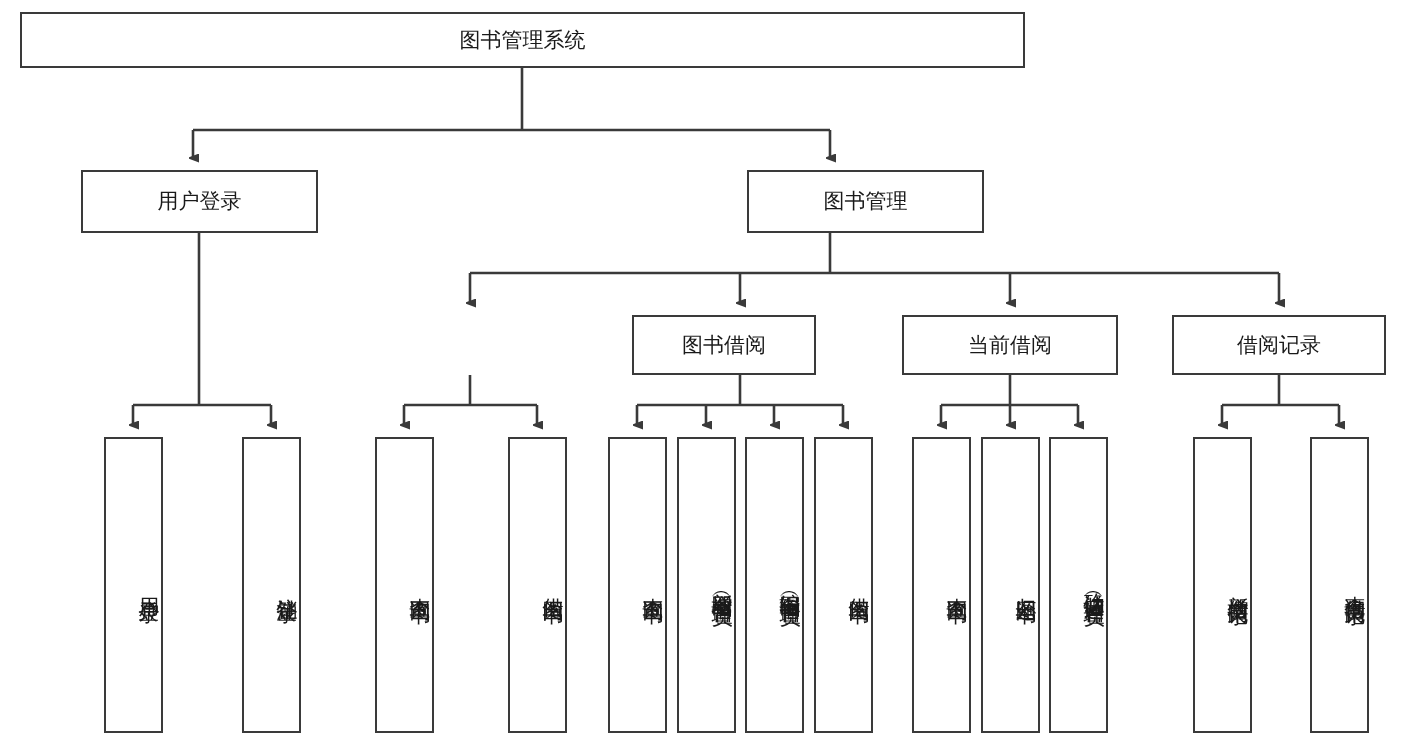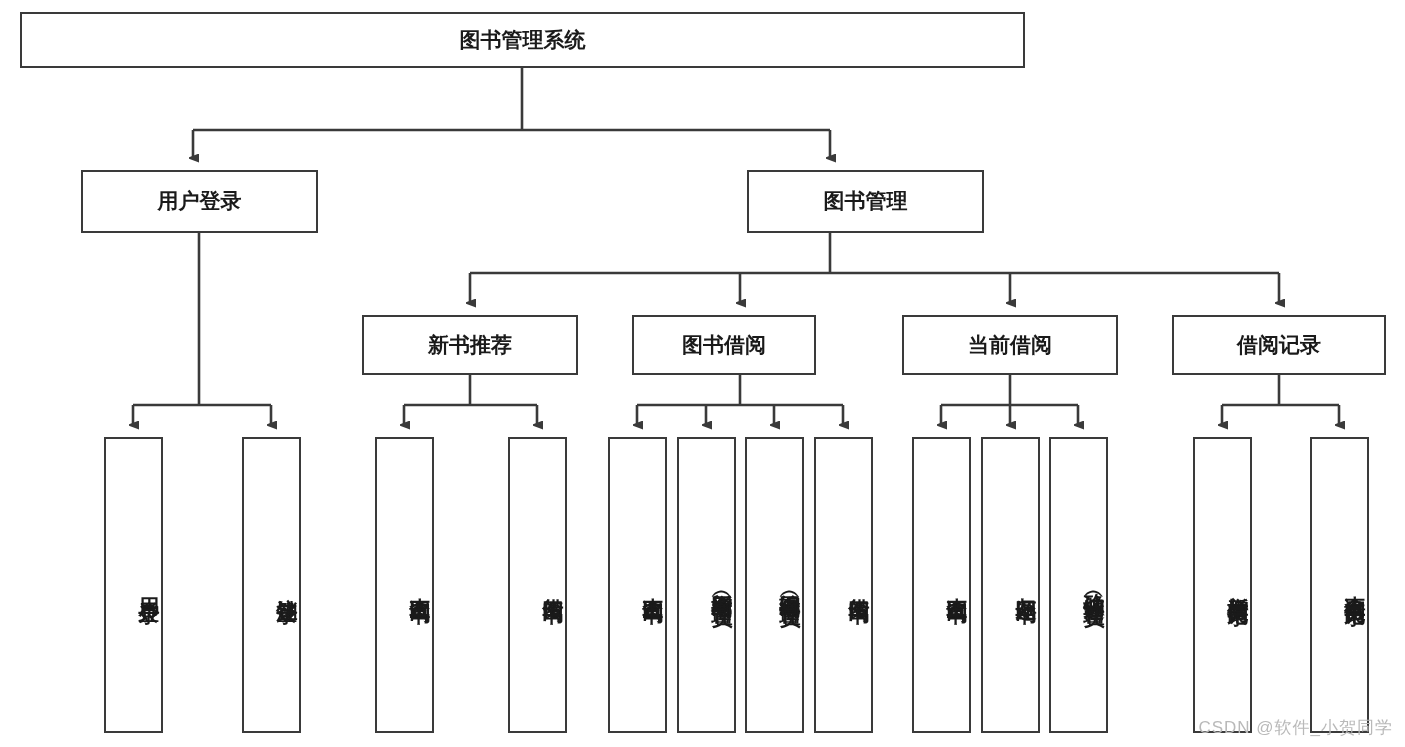--- a/index.html
+++ b/index.html
@@ -45,21 +45,20 @@
     writing-mode: vertical-rl;
     text-orientation: upright;
     font-size: 21px;
     letter-spacing: 2px;
     padding: 6px 0;
     align-items: flex-start;
     justify-content: center;
   }
   .node .label {
     display: block;
-    font-weight: bold;
   }
   .node.v .label {
     white-space: nowrap;
   }
   .watermark {
     position: absolute;
     right: 12px;
     bottom: 8px;
     font-size: 17px;
     color: #b9b9b9;
@@ -127,23 +126,20 @@
   </div>
 
   <div class="node h" style="left:81px; top:170px; width:237px; height:63px;">
     <span class="label">用户登录</span>
   </div>
 
   <div class="node h" style="left:711px; top:170px; width:237px; height:63px;margin-left:36px;">
     <span class="label">图书管理</span>
   </div>
 
-  <div class="node h" style="left:362px; top:315px; width:216px; height:60px;">
-    <span class="label">新书推荐</span>
-  </div>
 
   <div class="node h" style="left:632px; top:315px; width:184px; height:60px;">
     <span class="label">图书借阅</span>
   </div>
 
   <div class="node h" style="left:902px; top:315px; width:216px; height:60px;">
     <span class="label">当前借阅</span>
   </div>
 
   <div class="node h" style="left:1172px; top:315px; width:214px; height:60px;">
@@ -195,15 +191,14 @@
   </div>
 
   <div class="node v" style="left:1193px; top:437px; width:59px; height:296px;">
     <span class="label">新增借阅记录</span>
   </div>
 
   <div class="node v" style="left:1310px; top:437px; width:59px; height:296px;">
     <span class="label">查询借阅记录</span>
   </div>
 
-  <div class="watermark">CSDN @软件_小贺同学</div>
 
 </div>
 
 </body></html>

